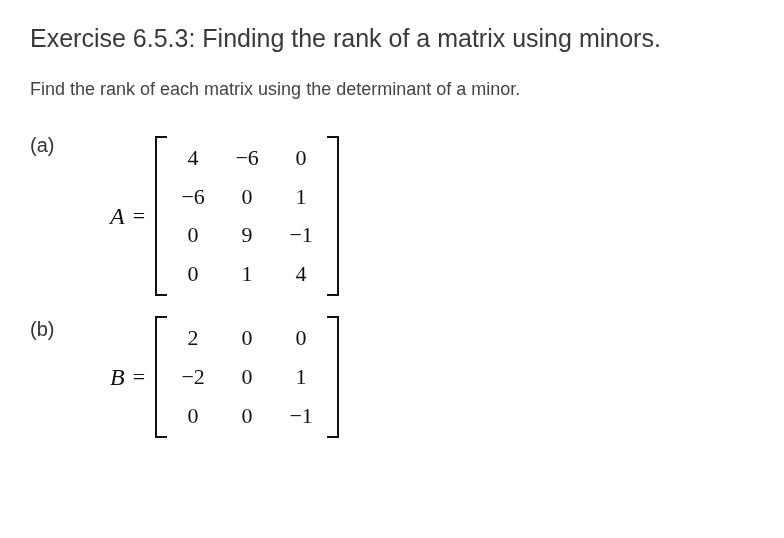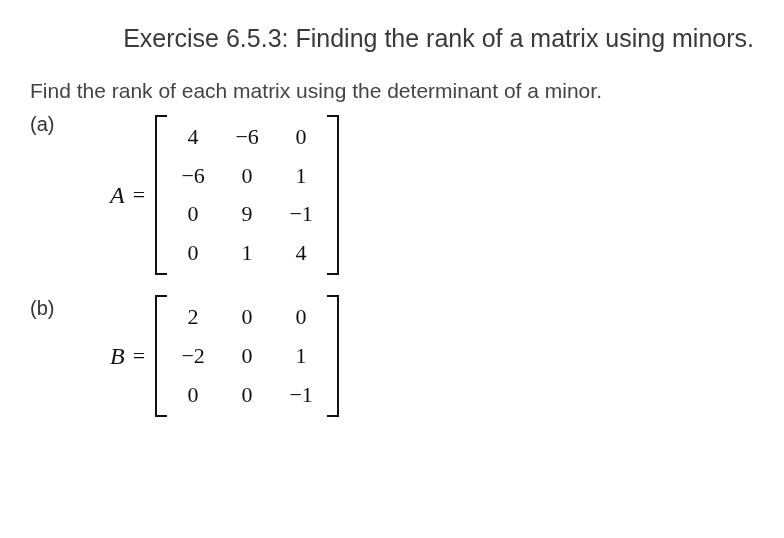--- a/index.html
+++ b/index.html
@@ -13,26 +13,25 @@
       background: #ffffff;
       font-family: Arial, Helvetica, sans-serif;
       padding: 24px 30px;
       color: #333;
     }
     .title {
       font-size: 25px;
       color: #3a3a3a;
       margin-bottom: 26px;
       font-weight: 400;
-      text-align: right;
     }
     .instruction {
-      font-size: 21px;
+      font-size: 18px;
       color: #444;
-      margin-bottom: 8px;
+      margin-bottom: 32px;
       font-weight: 400;
     }
     .part {
       display: flex;
       align-items: flex-start;
       margin-bottom: 20px;
     }
     .part-label {
       font-size: 20px;
       color: #333;

